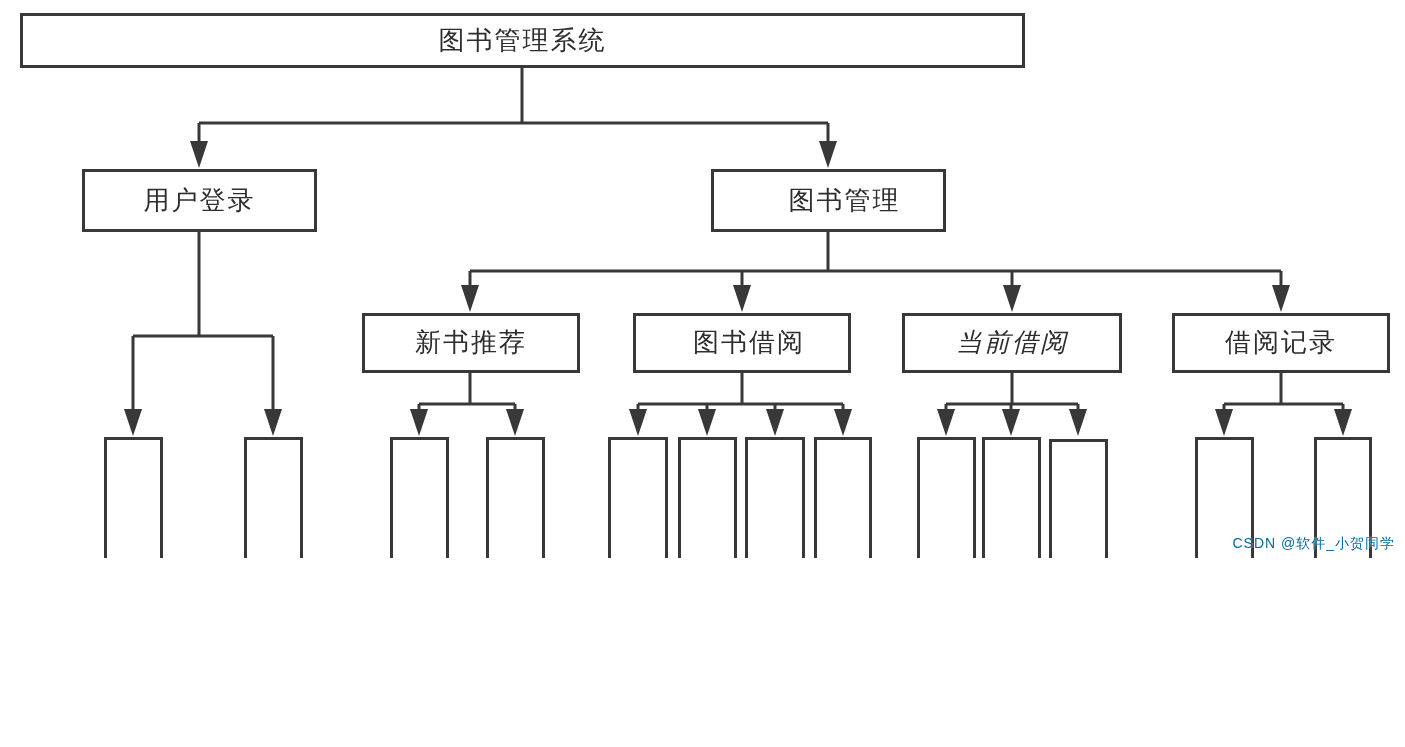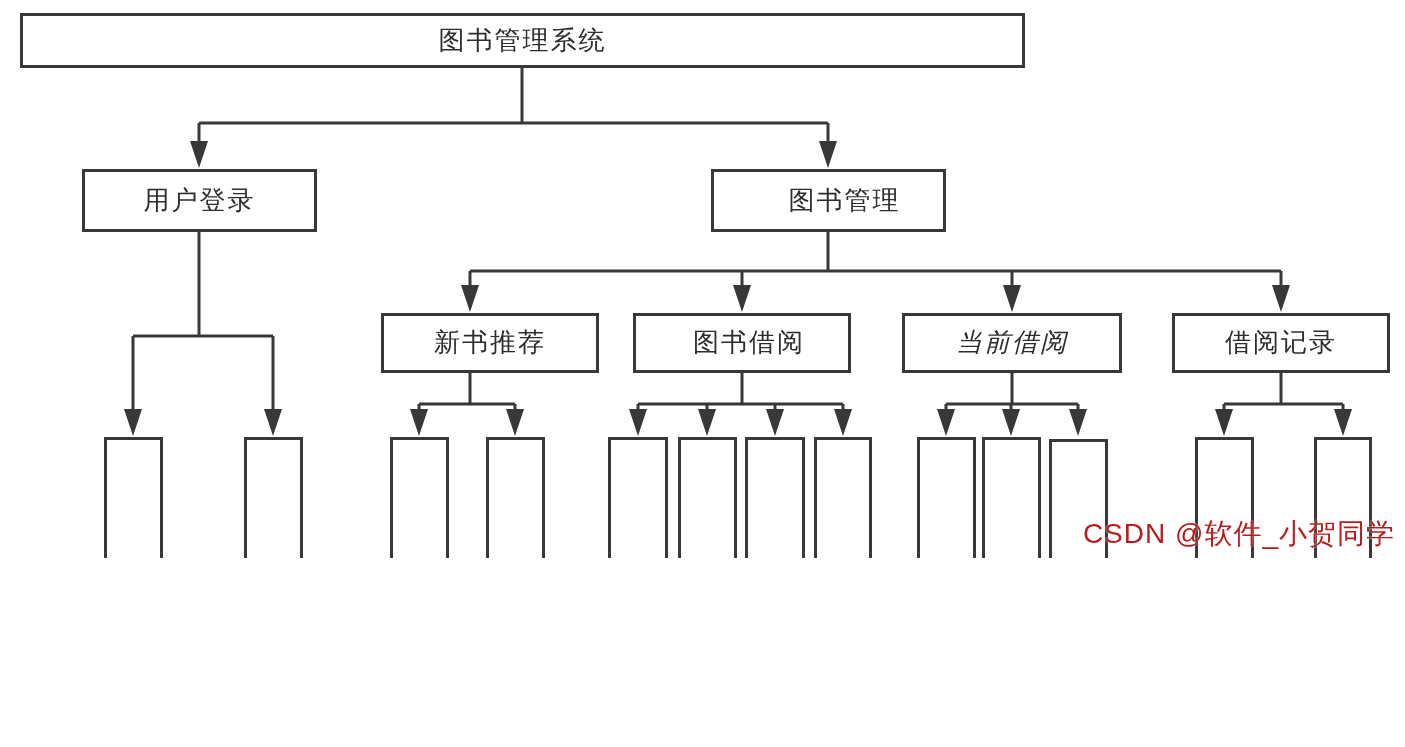--- a/index.html
+++ b/index.html
@@ -37,22 +37,22 @@
     writing-mode: vertical-rl;
     text-orientation: mixed;
     letter-spacing: 6px;
     line-height: 1.1;
     white-space: nowrap;
   }
   .watermark {
     position: absolute;
     right: 10px;
     bottom: 5px;
-    font-size: 28px;
-    color: #b91c1c;
+    font-size: 14px;
+    color: #0369a1;
     letter-spacing: 1px;
     z-index: 5;
     text-shadow: 0 0 2px #ffffff;
     white-space: nowrap;
   }
 </style>
 </head>
 <body>
 
 <div id="canvas">
@@ -101,21 +101,21 @@
     <span>图书管理系统</span>
   </div>
 
   <div class="node" style="left:82px; top:169px; width:235px; height:63px;">
     <span>用户登录</span>
   </div>
   <div class="node" style="left:711px; top:169px; width:235px; height:63px;padding-left:32px;">
     <span>图书管理</span>
   </div>
 
-  <div class="node" style="left:362px; top:313px; width:218px; height:60px;margin-left:19px;">
+  <div class="node" style="left:362px; top:313px; width:218px; height:60px;">
     <span>新书推荐</span>
   </div>
   <div class="node" style="left:633px; top:313px; width:218px; height:60px;padding-left:14px;">
     <span>图书借阅</span>
   </div>
   <div class="node" style="left:902px; top:313px; width:220px; height:60px;font-style:italic;">
     <span>当前借阅</span>
   </div>
   <div class="node" style="left:1172px; top:313px; width:218px; height:60px;">
     <span>借阅记录</span>

